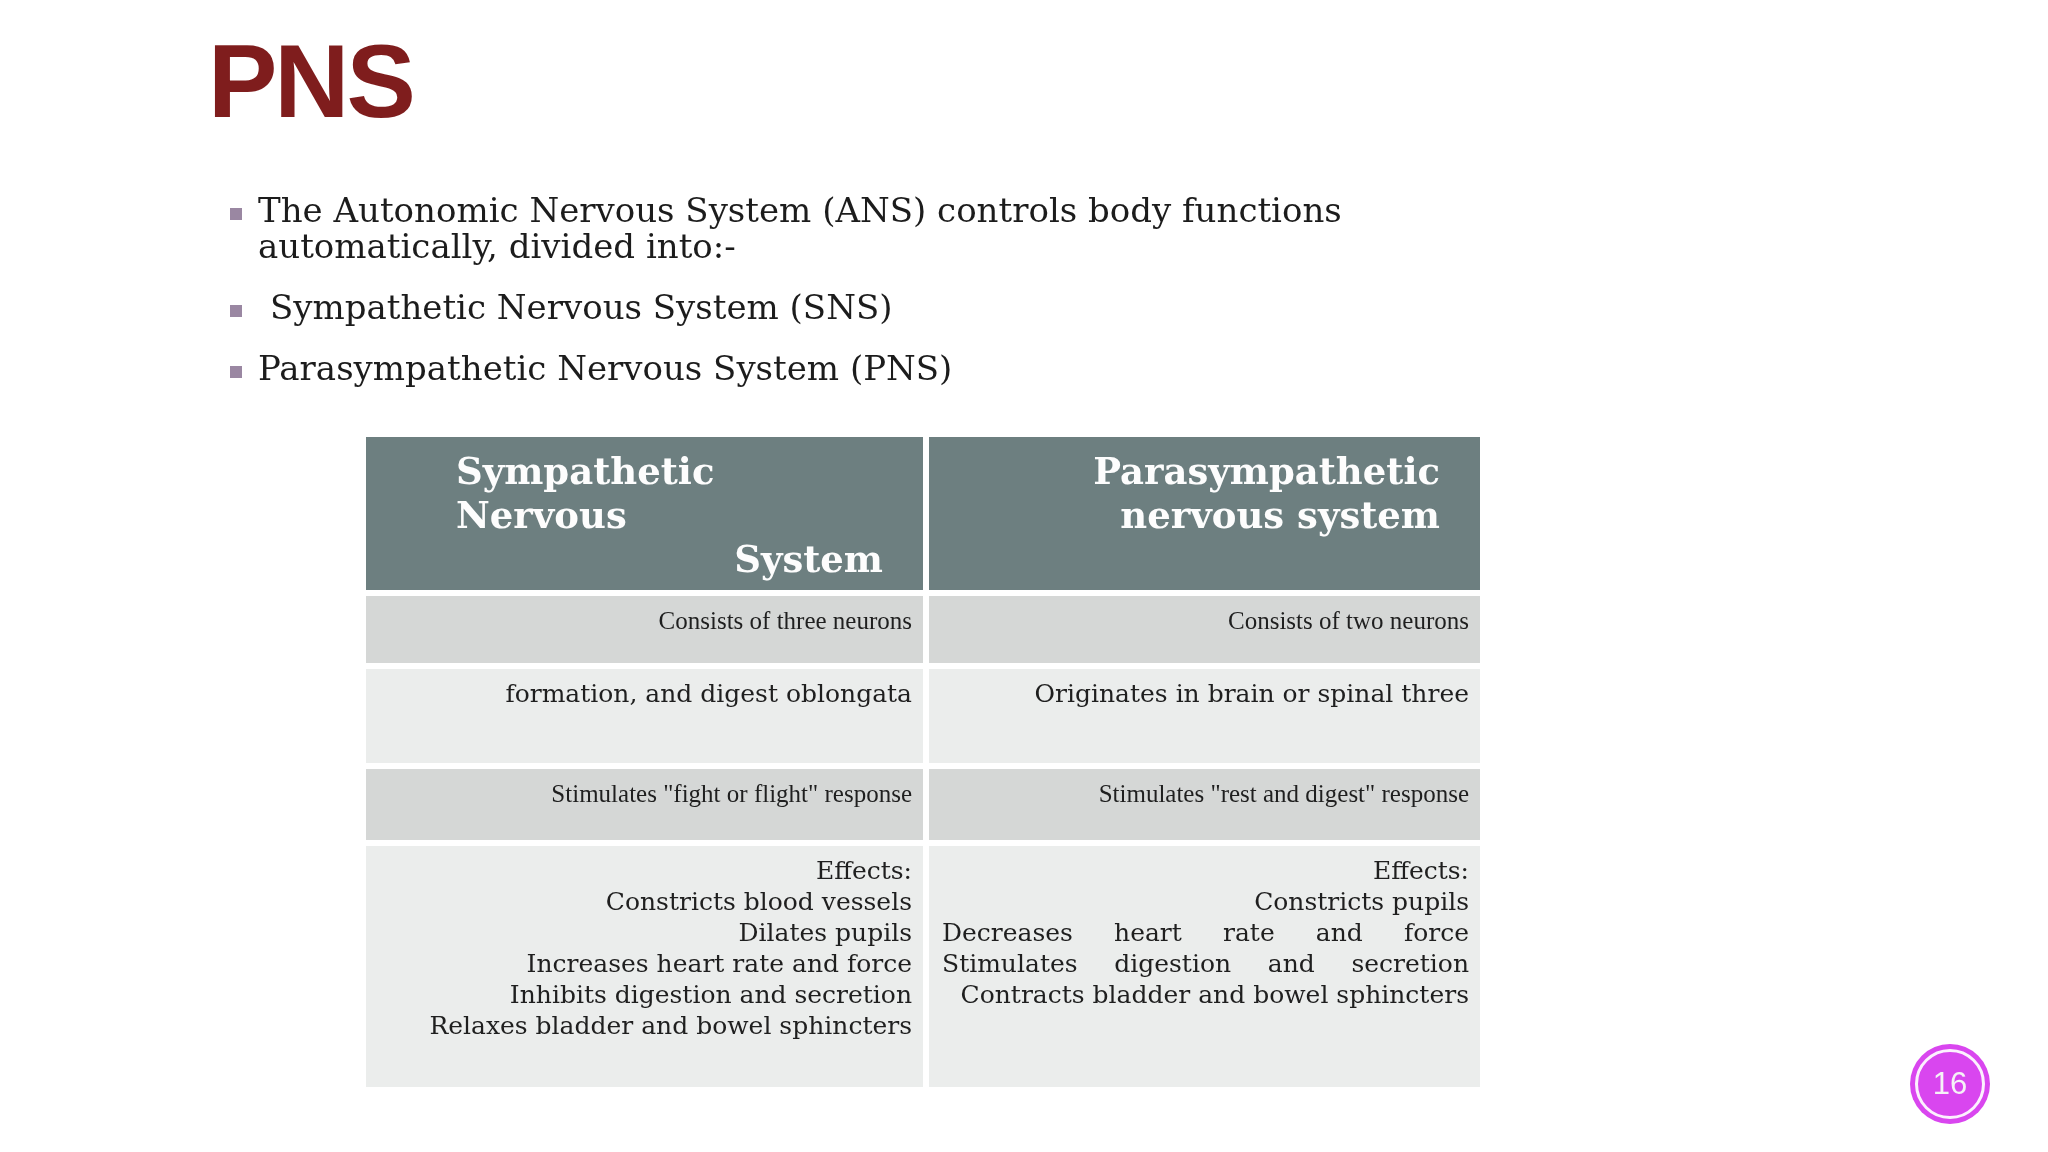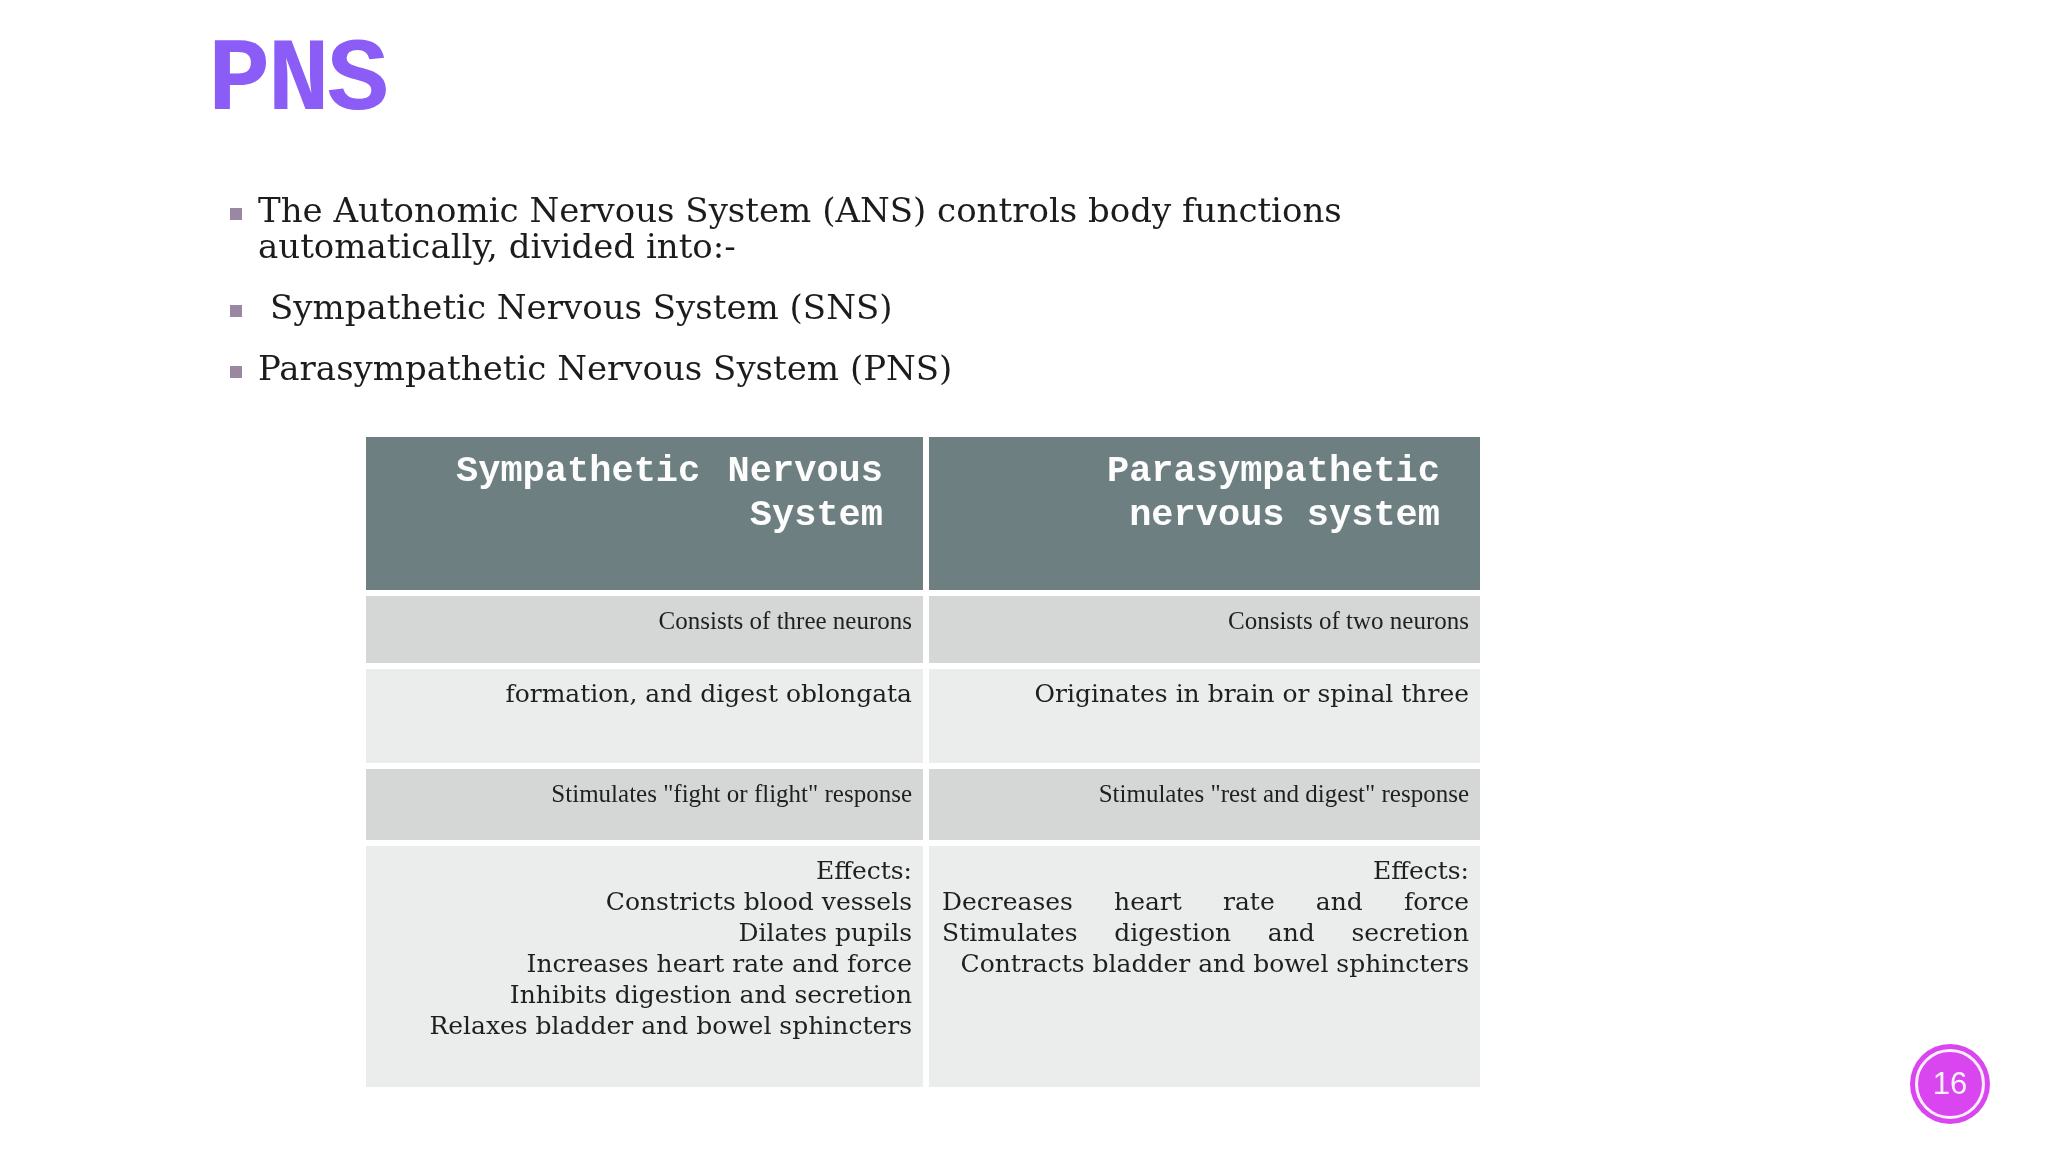--- a/index.html
+++ b/index.html
@@ -7,25 +7,25 @@
     position:relative;
     width:2048px;height:1152px;
     background:#ffffff;
     overflow:hidden;
     font-family:"DejaVu Serif", serif;
     color:#1f1f1f;
   }
   
   .title{
     position:absolute;left:208px;top:24px;
-    font-family:Liberation Mono, monospace;
+    font-family:Liberation Sans, sans-serif;
     font-weight:700;
     font-size:104px;line-height:1.1;
     letter-spacing:-3px;
-    color:#8b5cf6;
+    color:#7f1d1d;
   }
   
   .bullets{
     position:absolute;left:228px;top:192px;width:1210px;
     list-style:none;margin:0;padding:0;
   }
   .bullets li{
     position:relative;
     padding-left:30px;
     margin:0 0 25px 0;
@@ -48,21 +48,20 @@
     column-gap:6px;row-gap:6px;
     background:#ffffff;
   }
   .th{
     background:#6d7f80;
     color:#fdfdfd;
     font-weight:700;
     font-size:37px;line-height:44px;
     padding:12px 40px 0 90px;
     overflow:hidden;
-    font-family:Liberation Mono, monospace;
   }
   .td{
     font-size:25px;line-height:31px;
     padding:9px 11px 8px 13px;
     overflow:hidden;
   }
   .row-dark{background:#d5d7d6;font-family:Liberation Serif, serif;}
   .row-light{background:#ebedec;}
   .line{display:block;text-align:right;}
   .jfull{text-align:justify;text-align-last:justify;}
@@ -140,20 +139,21 @@
     <div class="td row-light">
       <span class="line">Effects:</span>
       <span class="line">Constricts blood vessels</span>
       <span class="line">Dilates pupils</span>
       <span class="line">Increases heart rate and force</span>
       <span class="line">Inhibits digestion and secretion</span>
       <span class="line">Relaxes bladder and bowel sphincters</span>
     </div>
     <div class="td row-light">
       <span class="line">Effects:</span>
+      <span class="line">Constricts pupils</span>
       <span class="line jfull">Decreases heart rate and force</span>
       <span class="line jfull">Stimulates digestion and secretion</span>
       <span class="line">Contracts bladder and bowel sphincters</span>
     </div>
 
   </div>
 
   <div class="badge">
     <span class="badge-ring"></span>
     <span class="badge-num">16</span>

